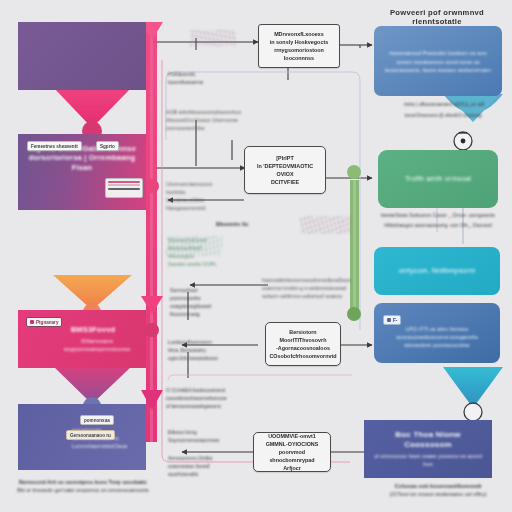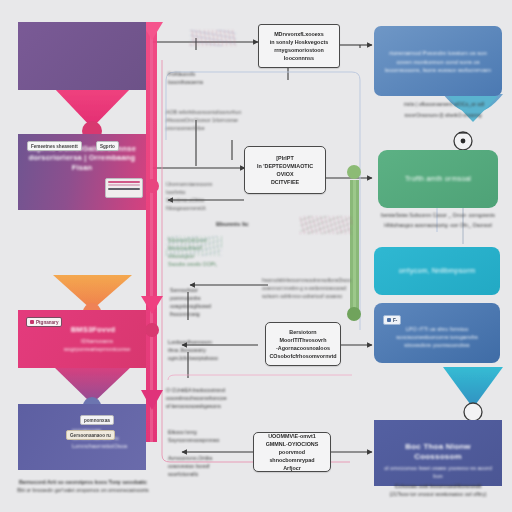--- a/index.html
+++ b/index.html
@@ -244,20 +244,21 @@
   </div>
   <div class="chip lite" style="left:66px;top:430px;background:#efe9dd;border-color:#c9bda4;">
     <span>Gersoonaanaoo ru</span>
   </div>
 
   <div class="caption" style="left:14px;top:478px;width:138px;">
     <div class="c1">Bernocord  Arit so oeorotpros koos Tony seoobatic</div>
     <div>Bbi or bnooedn gor'valet oropomcs on omvonecatnoorts</div>
   </div>
 
+  <div class="hdr" style="left:366px;top:8px;width:142px;">Powveeri pof orwnmnvd rlenntsotatle</div>
 
   <div class="box" style="left:374px;top:26px;width:128px;height:70px;background:linear-gradient(150deg,#6f97c6,#4b79b2);border-radius:7px;">
     <div class="sub" style="font-size:5.8px;">rtoremarnod Pvsxndm losstum os son coven
 monkonnon cond sons os leoomsooons,
 lsons eussox wofocnrrvam</div>
   </div>
 
   <div class="note" style="left:382px;top:100px;width:124px;text-align:center;">
     <span>rivits  |  ofloooxvament  slOCo_or odl</span>
   </div>
@@ -282,21 +283,21 @@
 
   <div class="box" style="left:374px;top:303px;width:126px;height:60px;background:linear-gradient(150deg,#5d87bd,#3f6ca6);border-radius:8px;">
     <div class="sub" style="margin-top:8px;">LPO rTTi us shro fxrmtoo soxcsoonesloorcoms
 toroganvbs stroveckns yoorxsoonckss</div>
   </div>
   <div class="chip blue" style="left:383px;top:315px;">
     <span class="sq"></span>
     <span>F-</span>
   </div>
 
-  <div class="box" style="left:374px;top:420px;width:128px;height:66px;background:linear-gradient(150deg,#5460a2,#4b5694);justify-content:flex-end;">
+  <div class="box" style="left:364px;top:420px;width:128px;height:58px;background:linear-gradient(150deg,#5460a2,#4b5694);">
     <div class="ttl" style="font-size:8px;">Boc Thoa Nlonw  Coossosom</div>
     <div class="sub">ol onvcconoo lsset osass yoosvoo ss aoord bon</div>
   </div>
 
   <div class="caption" style="left:368px;top:482px;width:140px;">
     <div class="c1">Cchooas  ooti  lnoorosesHlonvondt</div>
     <div>(21Tsoo-tor  onocut   woskosatoo ool ofltry)</div>
   </div>
 
   <div class="callout" style="left:258px;top:24px;width:82px;height:44px;white-space:pre-line;">

